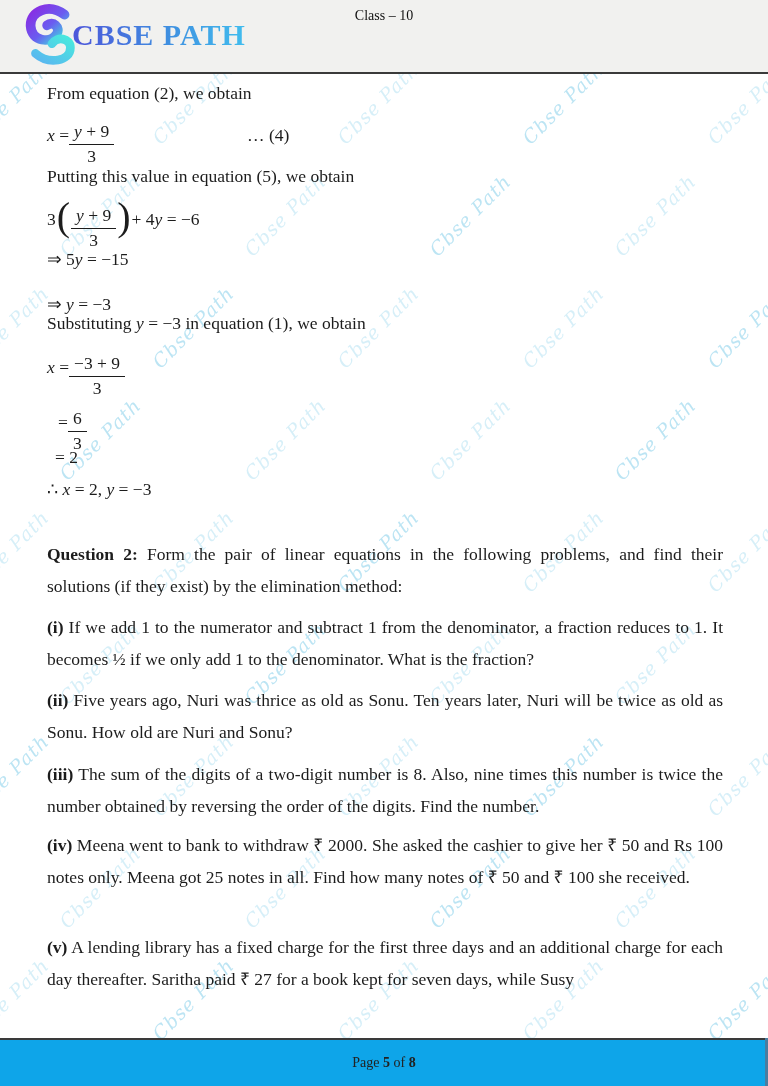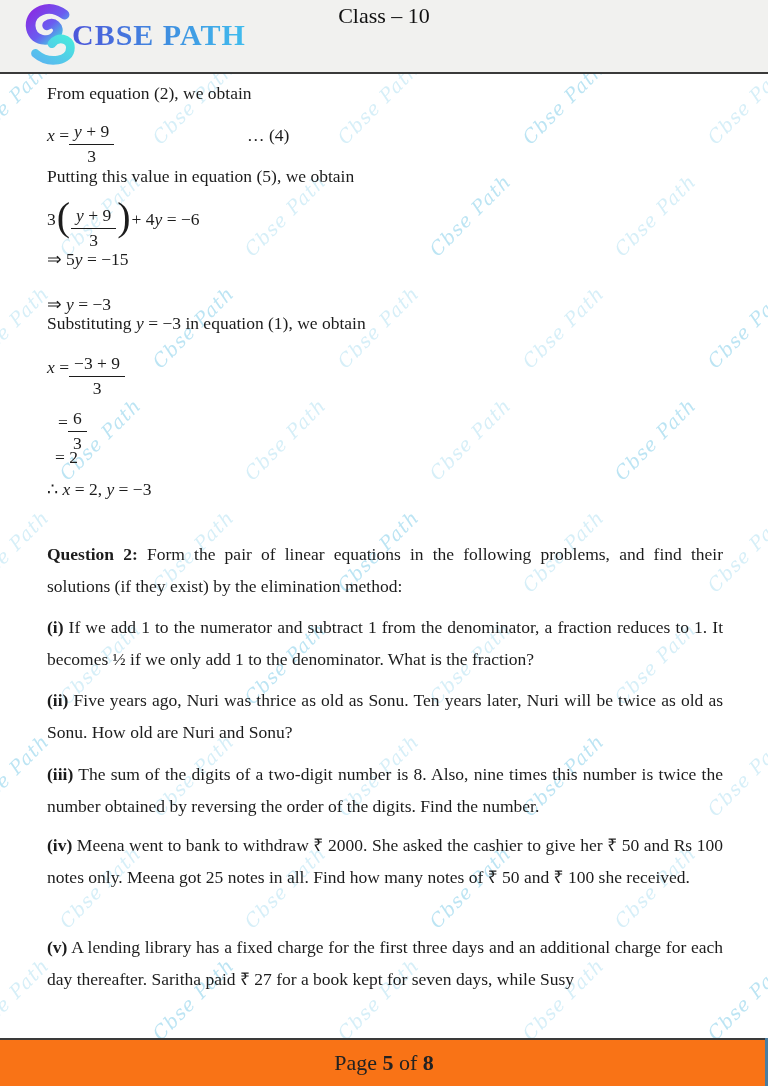--- a/index.html
+++ b/index.html
@@ -12,21 +12,21 @@
     position:absolute;left:0;top:0;width:768px;height:74px;
     background:#f1f1ef;border-bottom:2px solid #3a3a3a;box-sizing:border-box;z-index:5;
   }
   .logo{position:absolute;left:20px;top:3px;width:62px;height:66px;}
   .brand{
     position:absolute;left:72px;top:18px;font-size:30px;font-weight:bold;letter-spacing:1px;
     background:linear-gradient(90deg,#4d55da 0%,#3f8fe0 55%,#41bdee 100%);
     -webkit-background-clip:text;background-clip:text;color:transparent;
     font-family:"Liberation Serif",serif;
   }
-  .hdr-center{position:absolute;left:0;top:5px;width:768px;text-align:center;line-height:22.5px;font-size:22px;color:#101010;}
+  .hdr-center{position:absolute;left:0;top:5px;width:768px;text-align:center;line-height:22.5px;font-size:14px;color:#101010;}
   
   #wm-layer{position:absolute;left:0;top:74px;width:768px;height:964px;z-index:1;overflow:hidden;pointer-events:none;}
   .wm{
     position:absolute;font-style:italic;font-family:"DejaVu Serif",serif;
     font-size:19px;letter-spacing:1px;white-space:nowrap;
     transform:rotate(-45deg);user-select:none;
   }
   
   .content{position:absolute;left:0;top:0;width:768px;height:1086px;z-index:2;}
   .para{position:absolute;left:47px;width:676px;font-size:17.5px;line-height:32px;text-align:justify;}
@@ -34,23 +34,23 @@
   .bb{font-weight:bold;}
   .mi{font-style:italic;}
   .eqrow{position:absolute;display:flex;align-items:center;font-size:17.5px;white-space:nowrap;}
   .frac{display:inline-block;text-align:center;vertical-align:middle;line-height:1.25;}
   .frac .num{display:block;padding:0 5px 1px 5px;margin-top:18px;}
   .frac .den{display:block;border-top:1.5px solid #1c1c1c;padding:1px 5px 0 5px;}
   .bigp{font-size:40px;font-weight:400;line-height:1;margin:0 1px;transform:translateY(-2px);}
   .eqtag{position:absolute;left:200px;top:50%;transform:translateY(-50%);}
   
   .ftr{
-    position:absolute;left:0;top:1038px;width:768px;height:48px;background:#f97316;
+    position:absolute;left:0;top:1038px;width:768px;height:48px;background:#0ea5e9;
     border-top:2px solid #3a3a3a;box-sizing:border-box;
-    display:flex;align-items:center;justify-content:center;font-size:22px;color:#222;z-index:5;
+    display:flex;align-items:center;justify-content:center;font-size:14px;color:#222;z-index:5;
   }
   .edge-strip{position:absolute;right:0;top:1038px;width:3px;height:48px;z-index:6;}
 </style>
 </head>
 <body>
 
 <div class="hdr">
   <svg class="logo" viewBox="0 0 64 68">
     <defs>
       <linearGradient id="lg1" x1="0" y1="0" x2="1" y2="1">

